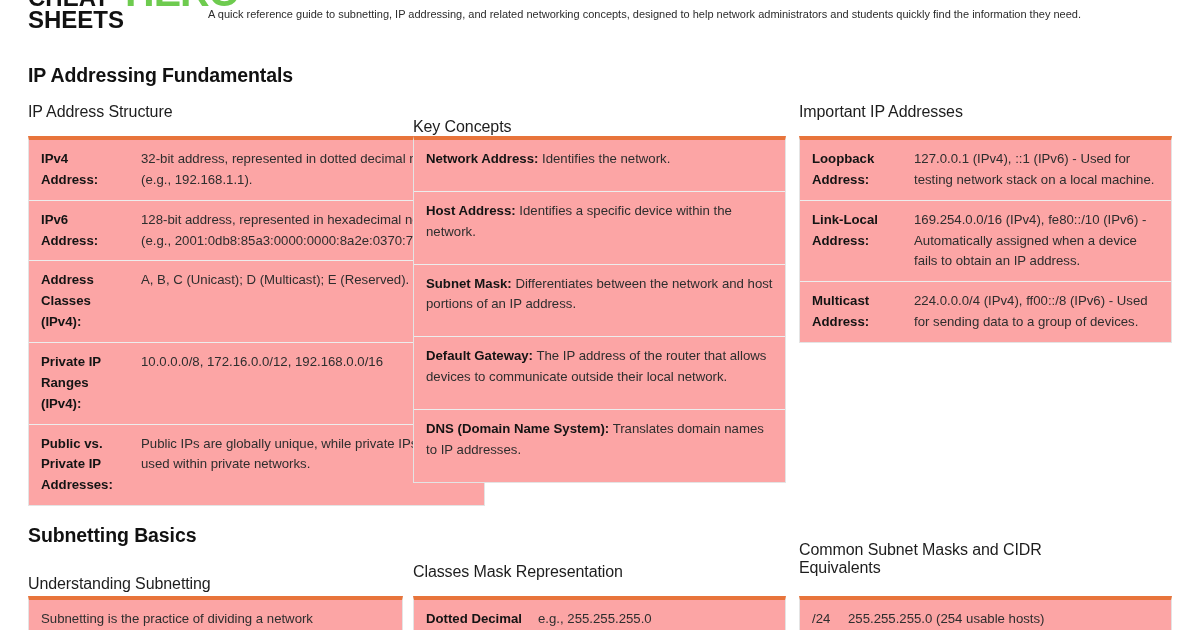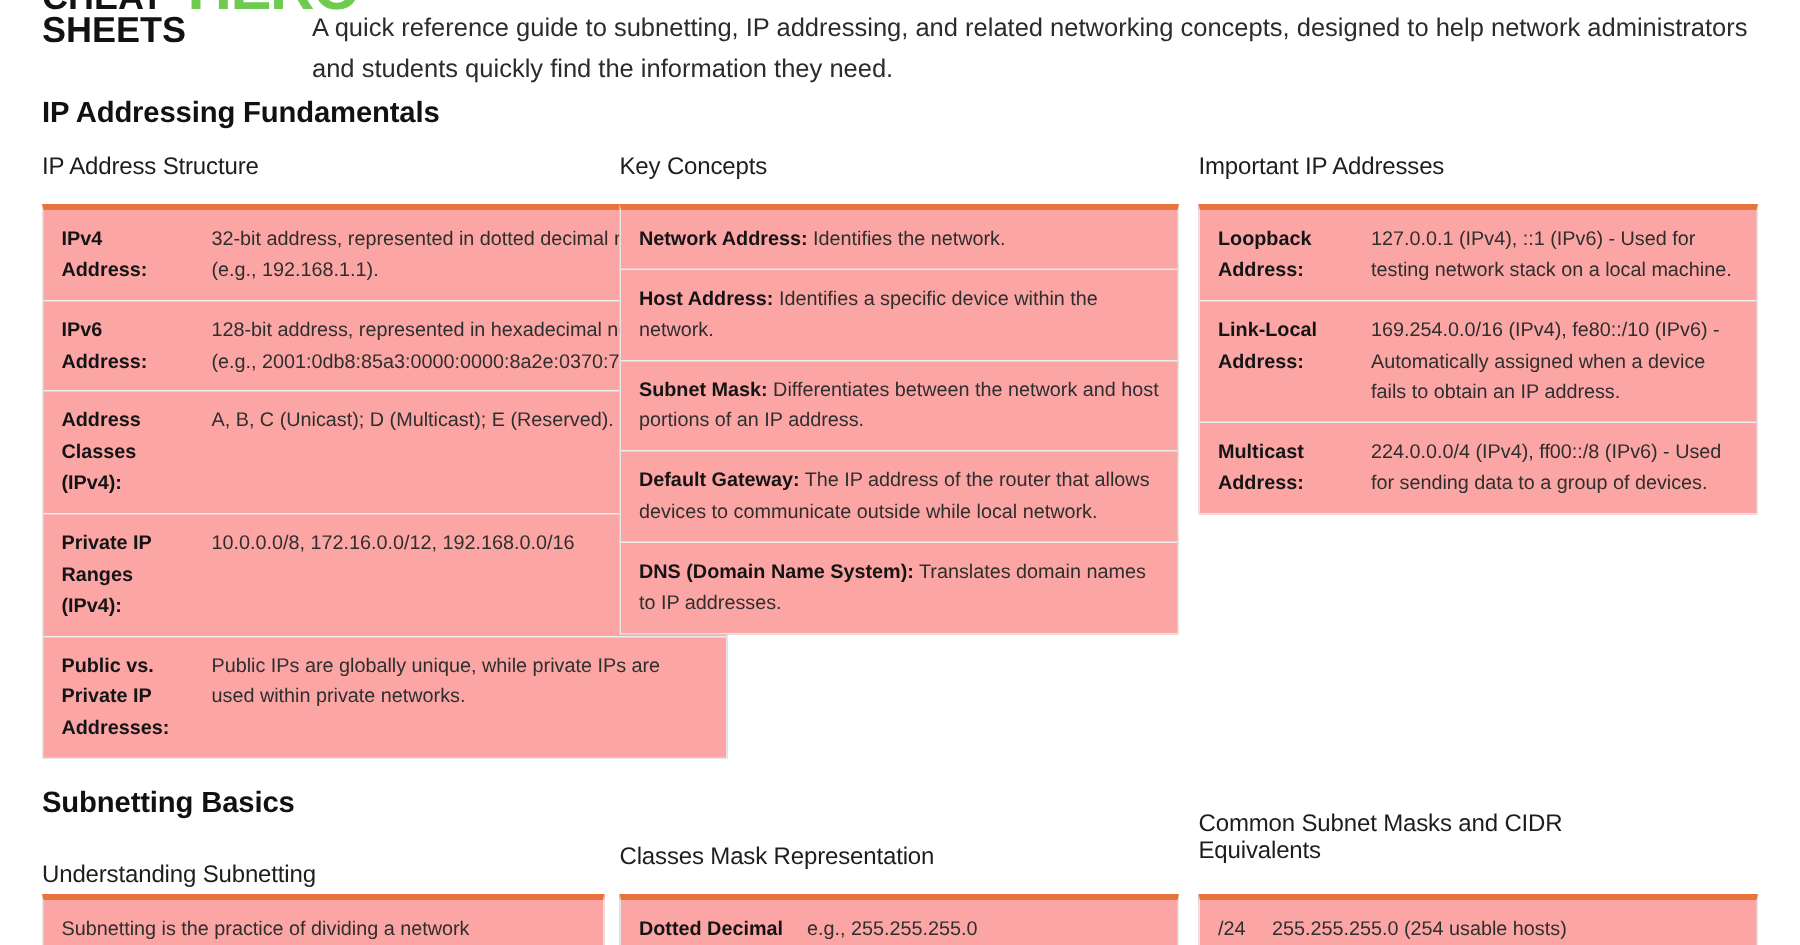--- a/index.html
+++ b/index.html
@@ -63,21 +63,21 @@
     padding-top: 0px;
   }
   .head-title {
     font-size: 21px;
     font-weight: 700;
     color: #111111;
     line-height: 1.25;
     margin-bottom: 6px;
   }
   .head-sub {
-    font-size: 17px;
+    font-size: 11px;
     line-height: 1.55;
     color: #2b2b2b;
     max-width: 980px;
   }
 
   
   .section-title {
     position: absolute;
     left: 28px;
     font-size: 19.5px;
@@ -119,21 +119,21 @@
     font-size: 13.2px;
     line-height: 1.58;
     color: #2e2e2e;
     padding: 9px 12px 9px 6px;
     flex: 1;
   }
 
   
   .kc-row {
     border-bottom: 1px solid #ededed;
-    padding: 9px 12px 9px 12px;
+    padding: 9px 12px 21px 12px;
     font-size: 13.2px;
     line-height: 1.58;
     color: #2e2e2e;
   }
   .kc-row:last-child { border-bottom: none; }
   .kc-term { font-weight: 700; color: #141414; }
 
   
   #card-ip-structure { left: 28px;  top: 136px; width: 457px; }
   #card-ip-structure .cell-label { width: 106px; flex: 0 0 106px; }
@@ -169,21 +169,21 @@
     </div>
     <div class="head-text">
       <div class="head-title">Networking Subnetting &amp; IP Addressing Cheatsheet</div>
       <div class="head-sub">A quick reference guide to subnetting, IP addressing, and related networking concepts, designed to help network administrators and students quickly find the information they need.</div>
     </div>
   </div>
 
   <div class="section-title" style="top:64px;">IP Addressing Fundamentals</div>
 
   <div class="col-title" style="left:28px;  top:103px;">IP Address Structure</div>
-  <div class="col-title" style="left:413px; top:103px;">Key Concepts</div>
+  <div class="col-title" style="left:413px; top:118px;">Key Concepts</div>
   <div class="col-title" style="left:799px; top:103px;">Important IP Addresses</div>
 
   <div class="card" id="card-ip-structure">
     <div class="row">
       <div class="cell-label">IPv4 Address:</div>
       <div class="cell-value">32-bit address, represented in dotted decimal notation (e.g., 192.168.1.1).</div>
     </div>
     <div class="row">
       <div class="cell-label">IPv6 Address:</div>
       <div class="cell-value">128-bit address, represented in hexadecimal notation (e.g., 2001:0db8:85a3:0000:0000:8a2e:0370:7334).</div>
@@ -199,21 +199,21 @@
     <div class="row">
       <div class="cell-label">Public vs. Private IP Addresses:</div>
       <div class="cell-value">Public IPs are globally unique, while private IPs are used within private networks.</div>
     </div>
   </div>
 
   <div class="card" id="card-key-concepts">
     <div class="kc-row"><span class="kc-term">Network Address:</span><span> Identifies the network.</span></div>
     <div class="kc-row"><span class="kc-term">Host Address:</span><span> Identifies a specific device within the network.</span></div>
     <div class="kc-row"><span class="kc-term">Subnet Mask:</span><span> Differentiates between the network and host portions of an IP address.</span></div>
-    <div class="kc-row"><span class="kc-term">Default Gateway:</span><span> The IP address of the router that allows devices to communicate outside while local network.</span></div>
+    <div class="kc-row"><span class="kc-term">Default Gateway:</span><span> The IP address of the router that allows devices to communicate outside their local network.</span></div>
     <div class="kc-row"><span class="kc-term">DNS (Domain Name System):</span><span> Translates domain names to IP addresses.</span></div>
   </div>
 
   <div class="card" id="card-important-ip">
     <div class="row">
       <div class="cell-label">Loopback Address:</div>
       <div class="cell-value">127.0.0.1 (IPv4), ::1 (IPv6) - Used for testing network stack on a local machine.</div>
     </div>
     <div class="row">
       <div class="cell-label">Link-Local Address:</div>

